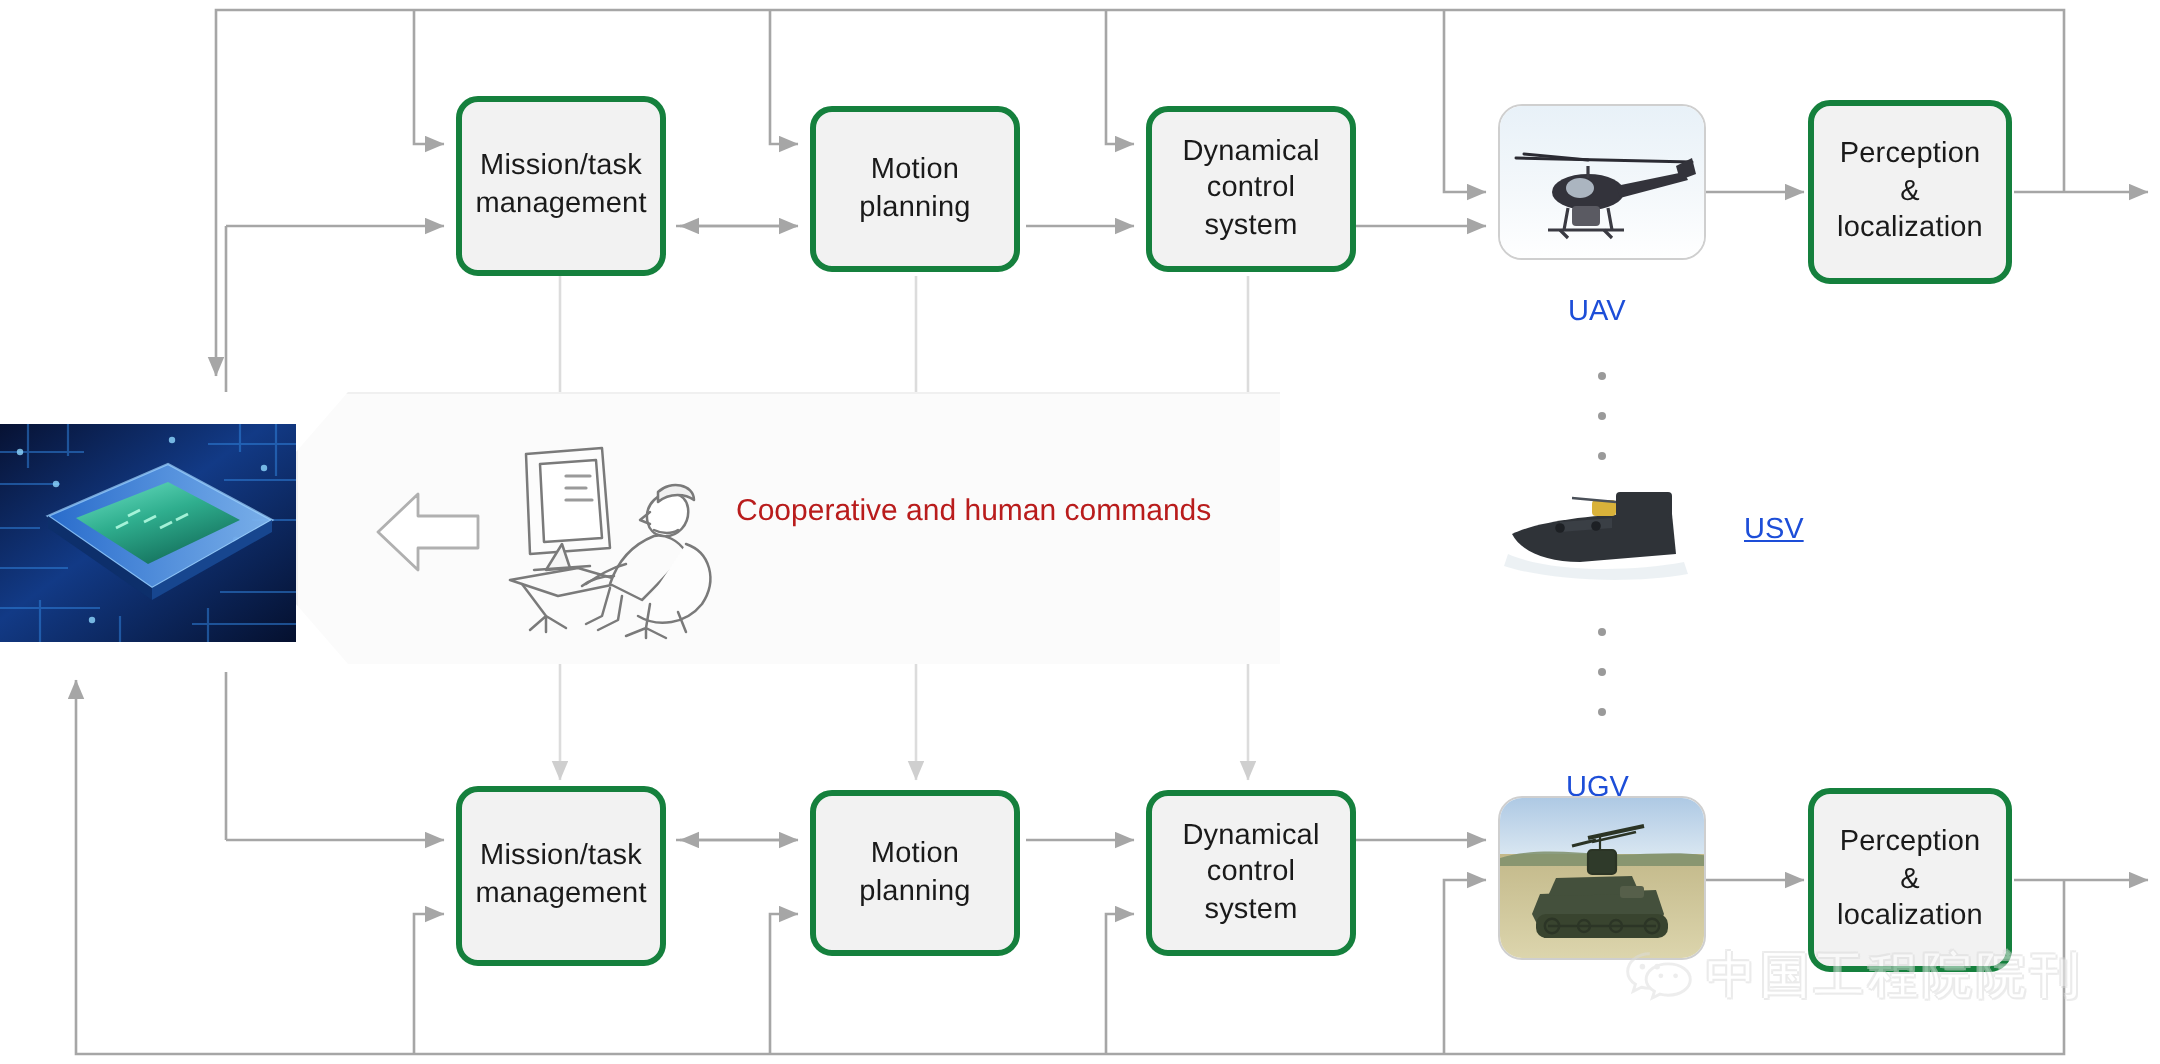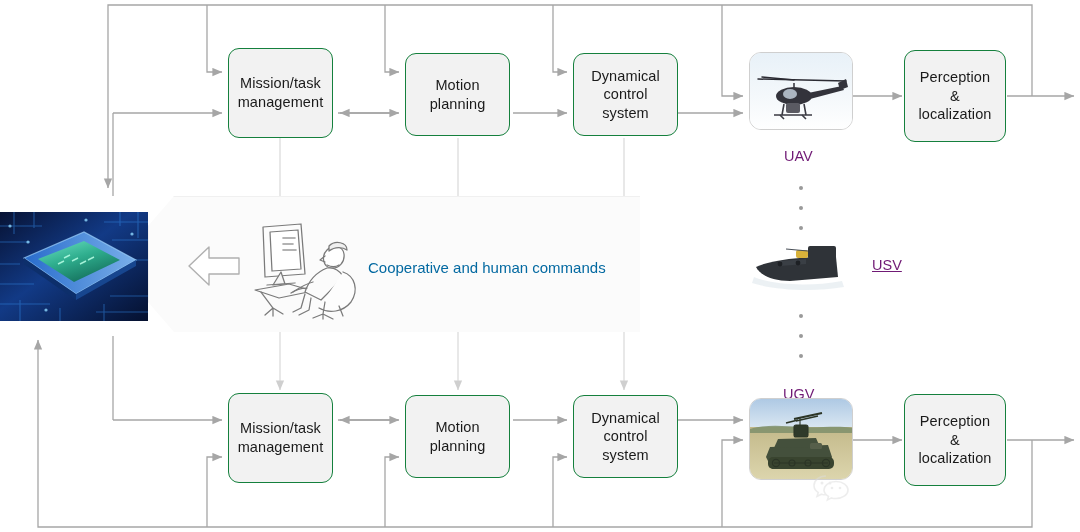--- a/index.html
+++ b/index.html
@@ -13,21 +13,21 @@
     height:532px;
     overflow:hidden;
     background:#ffffff;
   }
   #wires{position:absolute;left:0;top:0;width:1080px;height:532px;}
 
   .node{
     position:absolute;
     box-sizing:border-box;
     background:#f2f2f2;
-    border:1px solid #15803d;
+    border:3px solid #15803d;
     border-radius:11px;
     display:flex;
     align-items:center;
     justify-content:center;
     text-align:center;
     color:#1a1a1a;
     font-size:14.5px;
     line-height:1.28;
     letter-spacing:.1px;
   }
@@ -39,21 +39,21 @@
     border:1px solid #cfcfcf;
     border-radius:12px;
     background:#ffffff;
     overflow:hidden;
   }
   .vehicle .inner{position:absolute;inset:0;}
 
   .vlabel{
     position:absolute;
     font-size:14.5px;
-    color:#701a75;
+    color:#1d4ed8;
     white-space:nowrap;
   }
 
   .dots{position:absolute;width:10px;text-align:center;}
   .dots i{
     display:block;
     width:4px;height:4px;
     margin:0 auto 16px auto;
     border-radius:50%;
     background:#9a9a9a;
@@ -72,23 +72,23 @@
   .chip{
     position:absolute;
     left:0;top:212px;
     width:148px;height:109px;
     overflow:hidden;
     background:#0a1a45;
   }
 
   .centerlabel{
     position:absolute;
-    left:368px;top:259px;
+    left:368px;top:247px;
     font-size:15px;
-    color:#0369a1;
+    color:#b91c1c;
     white-space:nowrap;
     text-align:right;
   }
 
   .bigarrow{position:absolute;left:186px;top:240px;width:56px;height:52px;}
   .operator{position:absolute;left:243px;top:222px;width:122px;height:98px;}
 
   .watermark{
     position:absolute;
     left:812px;top:466px;
@@ -441,15 +441,16 @@
         <path d="M14,4 C7,4 2,8.5 2,13.6 C2,16.4 3.6,18.9 6.2,20.5 L5,24.4 L9.4,22.2 C10.8,22.6 12.4,22.8 14,22.8"></path>
         <path d="M24,9.5 C31,9.5 36,13.4 36,18 C36,22.6 31,26.5 24,26.5 C22.4,26.5 20.9,26.3 19.5,25.9 L15.4,28 L16.5,24.4 C14,22.9 12,20.6 12,18 C12,13.4 17,9.5 24,9.5 Z"></path>
       </g>
       <g fill="#dcdcdc">
         <circle cx="10" cy="11" r="1.5"></circle>
           <circle cx="18" cy="11" r="1.5"></circle>
         <circle cx="20" cy="16" r="1.3"></circle>
           <circle cx="28" cy="16" r="1.3"></circle>
       </g>
     </svg>
+    <span class="wm-text">中国工程院院刊</span>
   </div>
 
 </div>
 
 </body></html>

